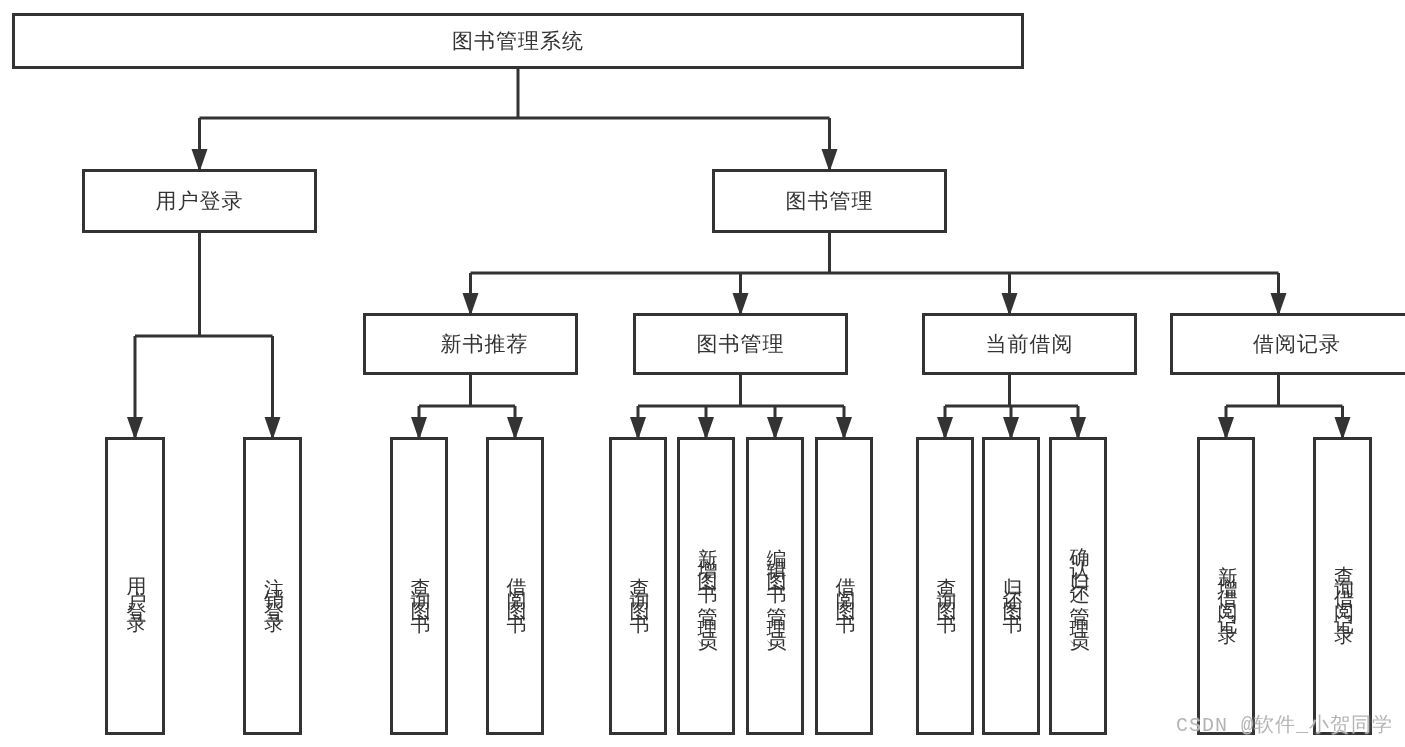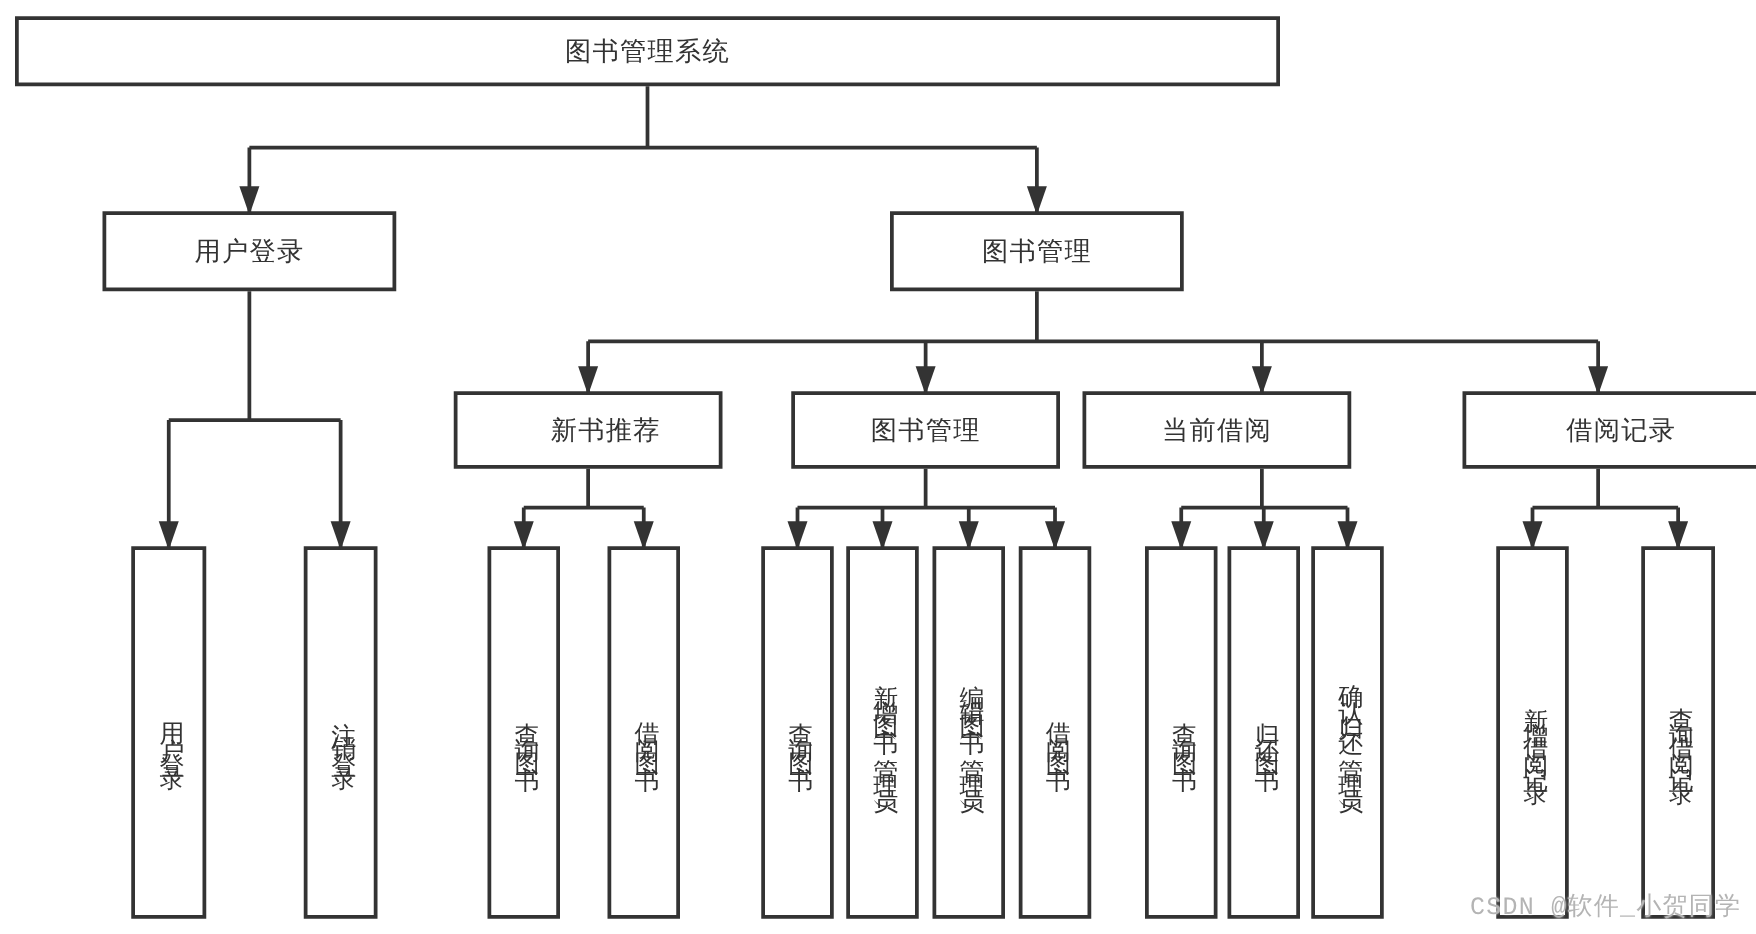--- a/index.html
+++ b/index.html
@@ -122,21 +122,21 @@
     </g>
   </svg>
 
   <div class="node hnode" style="left:12px; top:13px; width:1012px; height:56px;">图书管理系统</div>
 
   <div class="node hnode" style="left:82px; top:169px; width:235px; height:64px;">用户登录</div>
   <div class="node hnode" style="left:712px; top:169px; width:235px; height:64px;">图书管理</div>
 
   <div class="node hnode" style="left:363px; top:313px; width:215px; height:62px;padding-left:28px;">新书推荐</div>
   <div class="node hnode" style="left:633px; top:313px; width:215px; height:62px;">图书管理</div>
-  <div class="node hnode" style="left:866px; top:313px; width:215px; height:62px;">当前借阅</div>
+  <div class="node hnode" style="left:922px; top:313px; width:215px; height:62px;">当前借阅</div>
   <div class="node hnode" style="left:1170px; top:313px; width:254px; height:62px;">借阅记录</div>
 
   <div class="node vnode" style="left:105px; top:437px; width:60px; height:298px;">
     <span>用户登录</span>
   </div>
   <div class="node vnode" style="left:243px; top:437px; width:59px; height:298px;">
     <span>注销登录</span>
   </div>
   <div class="node vnode" style="left:390px; top:437px; width:58px; height:298px;">
     <span>查询图书</span>

